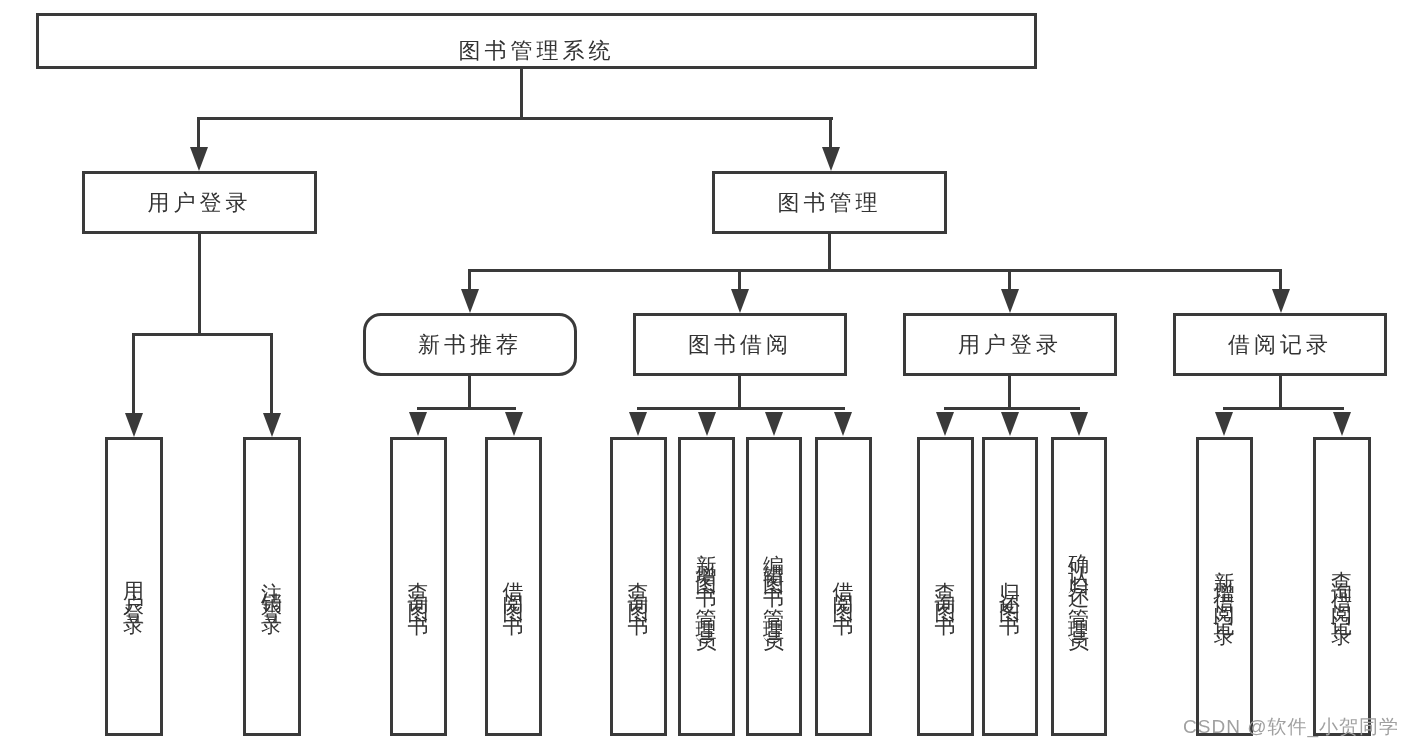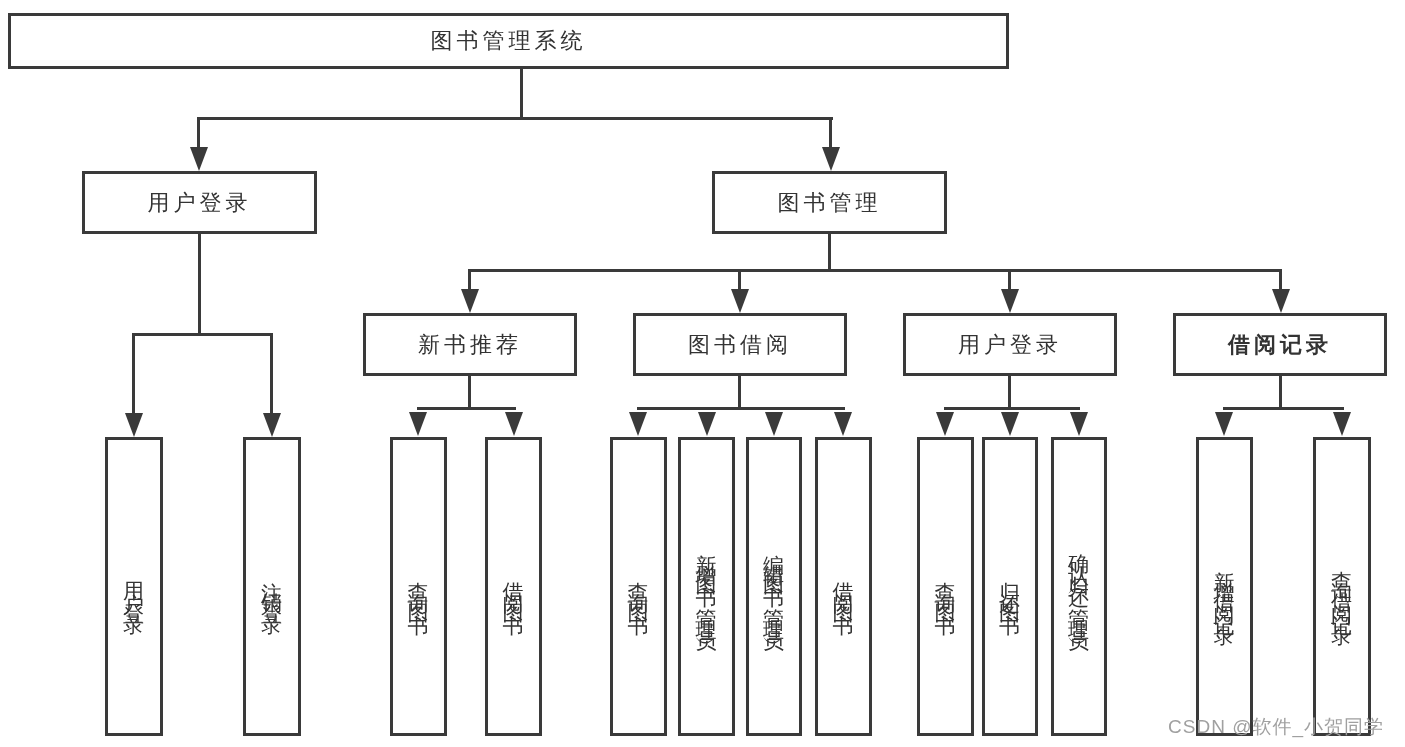--- a/index.html
+++ b/index.html
@@ -42,36 +42,36 @@
   
   .arrow {
     position: absolute;
     width: 0; height: 0;
     border-left: 9px solid transparent;
     border-right: 9px solid transparent;
     border-top: 24px solid #3a3a3a;
   }
   .watermark {
     position: absolute;
-    right: 21px;
+    right: 6px;
     top: 714px;
     font-size: 19px;
     letter-spacing: 1px;
     color: #a0a0a0;
     z-index: 5;
     white-space: nowrap;
     margin-left: 20px;
   }
 </style>
 </head>
 <body>
 
 <div class="canvas">
 
-  <div class="node" style="left:8px; top:13px; width:1001px; height:56px;">
+  <div class="node" style="left:36px; top:13px; width:1001px; height:56px;align-items:flex-end;">
     <span>图书管理系统</span>
   </div>
 
   <div class="vl" style="left:520px; top:68px; height:51px;"></div>
   <div class="hl" style="left:197px; top:117px; width:636px;"></div>
   <div class="vl" style="left:197px; top:117px; height:38px;"></div>
   <div class="vl" style="left:829px; top:117px; height:38px;"></div>
   <div class="arrow" style="left:190px; top:147px;"></div>
   <div class="arrow" style="left:822px; top:147px;"></div>
 
@@ -93,30 +93,30 @@
   <div class="hl" style="left:468px; top:269px; width:814px;"></div>
   <div class="vl" style="left:468px; top:269px; height:25px;"></div>
   <div class="vl" style="left:738px; top:269px; height:25px;"></div>
   <div class="vl" style="left:1008px; top:269px; height:25px;"></div>
   <div class="vl" style="left:1279px; top:269px; height:25px;"></div>
   <div class="arrow" style="left:461px; top:289px;"></div>
   <div class="arrow" style="left:731px; top:289px;"></div>
   <div class="arrow" style="left:1001px; top:289px;"></div>
   <div class="arrow" style="left:1272px; top:289px;"></div>
 
-  <div class="node" style="left:363px; top:313px; width:214px; height:63px;">
+  <div class="node" style="left:363px; top:313px; width:214px; height:63px;border-radius:18px;">
     <span>新书推荐</span>
   </div>
   <div class="node" style="left:633px; top:313px; width:214px; height:63px;">
     <span>图书借阅</span>
   </div>
   <div class="node" style="left:903px; top:313px; width:214px; height:63px;">
     <span>用户登录</span>
   </div>
-  <div class="node" style="left:1173px; top:313px; width:214px; height:63px;font-weight:bold;">
+  <div class="node" style="left:1173px; top:313px; width:214px; height:63px;">
     <span>借阅记录</span>
   </div>
 
   <div class="vl" style="left:468px; top:376px; height:34px;"></div>
   <div class="hl" style="left:417px; top:407px; width:99px;"></div>
   <div class="arrow" style="left:409px; top:412px;"></div>
   <div class="arrow" style="left:505px; top:412px;"></div>
 
   <div class="vl" style="left:738px; top:376px; height:34px;"></div>
   <div class="hl" style="left:637px; top:407px; width:208px;"></div>

